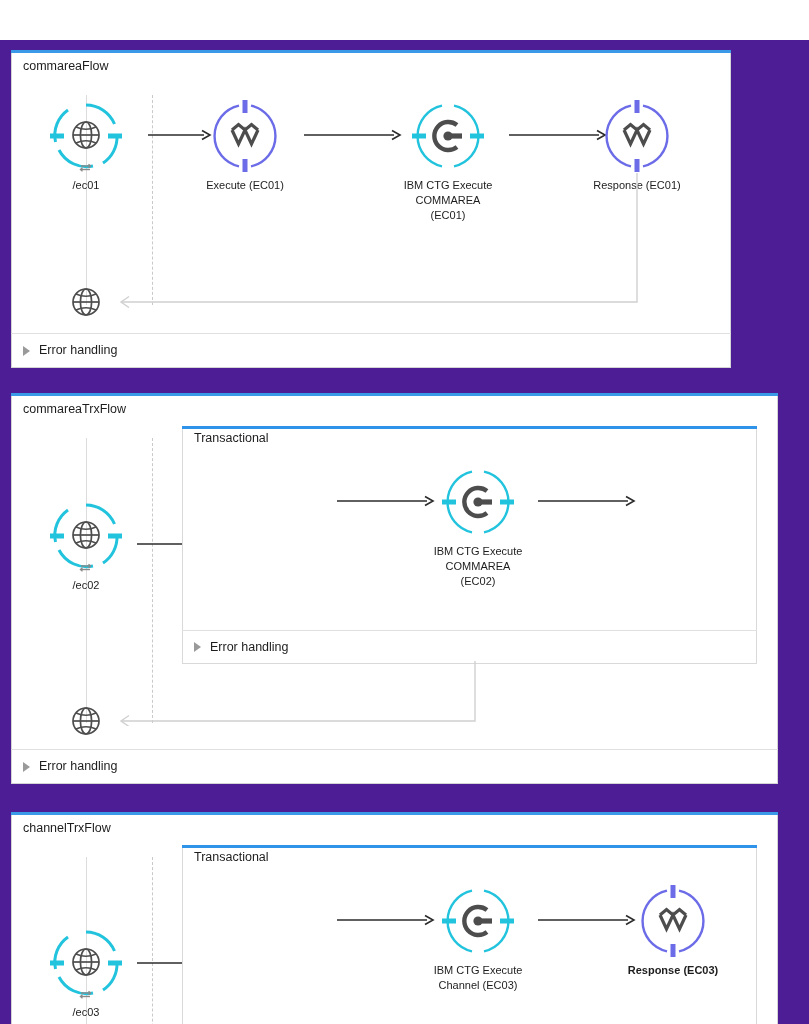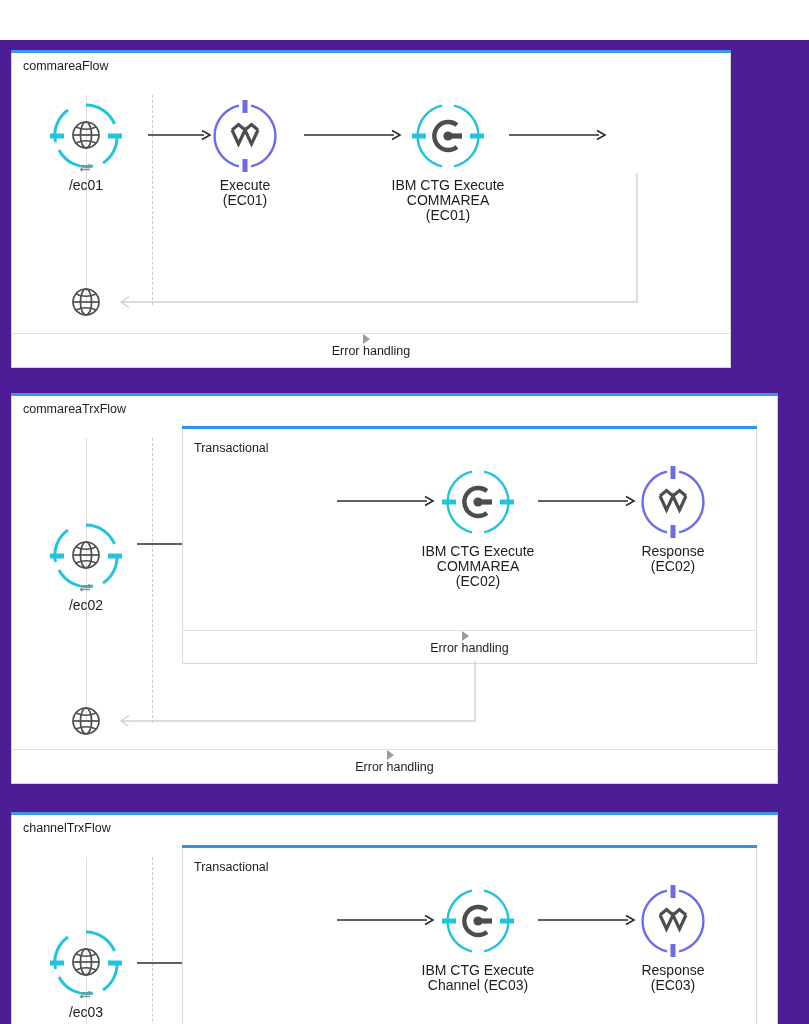--- a/index.html
+++ b/index.html
@@ -62,21 +62,21 @@
   .scope-box::before {
     content: "";
     position: absolute;
     left: -1px; right: -1px; top: -3px;
     height: 3px;
     background: #2f93ea;
   }
   .scope-title {
     position: absolute;
     left: 11px;
-    top: 12px;
+    top: 2px;
     font-size: 12.5px;
     line-height: 15px;
     color: #1d1d1d;
     white-space: nowrap;
   }
 
   
   .node {
     position: absolute;
     width: 96px;
@@ -86,21 +86,21 @@
   .node-circle {
     position: relative;
     width: 72px;
     height: 72px;
     margin: 0 auto;
   }
   .node-circle svg { display: block; }
 
   .node-label {
     margin-top: 6px;
-    font-size: 14px;
+    font-size: 11px;
     line-height: 15px;
     color: #1d1d1d;
     white-space: pre-line;
   }
   .node.wide { width: 150px; margin-left: -75px; }
 
   
   .mini-globe {
     position: absolute;
     width: 32px;
@@ -125,21 +125,21 @@
     border-left: 1px solid #dcdcdc;
   }
 
   
   .err-strip {
     position: absolute;
     border-top: 1px solid #e0e0e0;
     box-sizing: border-box;
     display: flex;
     align-items: center;
-    flex-direction: column;
+    padding-left: 12px;
   }
   .err-tri {
     width: 0; height: 0;
     border-left: 7px solid #9a9a9a;
     border-top: 5px solid transparent;
     border-bottom: 5px solid transparent;
     margin-right: 9px;
     flex: 0 0 auto;
   }
   .err-text {
@@ -239,20 +239,37 @@
       <div class="node-label">IBM CTG Execute
 COMMAREA
 (EC01)</div>
     </div>
 
     <svg class="conn" style="left:495px; top:74px;" width="105" height="16">
       <line x1="2" y1="8" x2="92" y2="8" stroke="#2b2b2b" stroke-width="1.6"></line>
       <path d="M 90 3.5 L 98 8 L 90 12.5" fill="none" stroke="#2b2b2b" stroke-width="1.6"></path>
     </svg>
 
+    <div class="node" style="left:625px; top:47px;">
+      <div class="node-circle">
+        <svg width="72" height="72" viewBox="0 0 72 72">
+          <g fill="none" stroke="#6c6ce8" stroke-width="2.4">
+            <path d="M 30 5.7 A 31 31 0 0 0 30 66.3"></path>
+            <path d="M 42 5.7 A 31 31 0 0 1 42 66.3"></path>
+          </g>
+          <rect x="33.5" y="0" width="5" height="13" fill="#6c6ce8"></rect>
+          <rect x="33.5" y="59" width="5" height="13" fill="#6c6ce8"></rect>
+          <g fill="none" stroke="#4d4d4d" stroke-width="3.2" stroke-linejoin="miter">
+            <path d="M 23 30 L 29.5 44 L 36 30 L 42.5 44 L 49 30"></path>
+            <path d="M 23 30 L 29.5 24.5 L 36 30 L 42.5 24.5 L 49 30"></path>
+          </g>
+        </svg>
+      </div>
+      <div class="node-label">Response (EC01)</div>
+    </div>
 
     <svg class="conn" style="left:88px; top:120px;" width="560" height="135">
       <path d="M 537 0 L 537 129 L 22 129" fill="none" stroke="#d0d0d0" stroke-width="1.4"></path>
       <path d="M 29 123.5 L 21 129 L 29 134.5" fill="none" stroke="#d0d0d0" stroke-width="1.4"></path>
     </svg>
 
     <div class="mini-globe" style="left:74px; top:249px;">
       <svg width="32" height="32" viewBox="0 0 32 32">
         <g stroke="#4d4d4d" fill="none" stroke-width="1.7">
           <circle cx="16" cy="16" r="13"></circle>
@@ -269,21 +286,21 @@
       <div class="err-text">Error handling</div>
     </div>
   </div>
 
   <div class="flow-panel" style="left:11px; top:356px; width:767px; height:388px;">
     <div class="panel-title">commareaTrxFlow</div>
 
     <div class="vsolid" style="left:74px; top:42px; height:285px;"></div>
     <div class="vguide" style="left:140px; top:42px; height:285px;"></div>
 
-    <div class="node" style="left:74px; top:124px;">
+    <div class="node" style="left:74px; top:104px;">
       <div class="node-circle">
         <svg width="72" height="72" viewBox="0 0 72 72">
           <g fill="none" stroke="#22c3dd" stroke-width="3" stroke-linecap="butt">
             <path d="M 36 5 A 31 31 0 0 1 64.5 24"></path>
             <path d="M 67 36 A 31 31 0 0 1 53 63"></path>
             <path d="M 43 66 A 31 31 0 0 1 9 50"></path>
             <path d="M 5.5 42 A 31 31 0 0 1 18 10"></path>
           </g>
           <rect x="0" y="33.5" width="14" height="5" fill="#22c3dd"></rect>
           <rect x="58" y="33.5" width="14" height="5" fill="#22c3dd"></rect>
@@ -336,37 +353,20 @@
         <div class="node-label">IBM CTG Execute
 COMMAREA
 (EC02)</div>
       </div>
 
       <svg class="conn" style="left:353px; top:64px;" width="105" height="16">
         <line x1="2" y1="8" x2="92" y2="8" stroke="#2b2b2b" stroke-width="1.6"></line>
         <path d="M 90 3.5 L 98 8 L 90 12.5" fill="none" stroke="#2b2b2b" stroke-width="1.6"></path>
       </svg>
 
-      <div class="node" style="left:490px; top:37px;">
-        <div class="node-circle">
-          <svg width="72" height="72" viewBox="0 0 72 72">
-            <g fill="none" stroke="#6c6ce8" stroke-width="2.4">
-              <path d="M 30 5.7 A 31 31 0 0 0 30 66.3"></path>
-              <path d="M 42 5.7 A 31 31 0 0 1 42 66.3"></path>
-            </g>
-            <rect x="33.5" y="0" width="5" height="13" fill="#6c6ce8"></rect>
-            <rect x="33.5" y="59" width="5" height="13" fill="#6c6ce8"></rect>
-            <g fill="none" stroke="#4d4d4d" stroke-width="3.2" stroke-linejoin="miter">
-              <path d="M 23 30 L 29.5 44 L 36 30 L 42.5 44 L 49 30"></path>
-              <path d="M 23 30 L 29.5 24.5 L 36 30 L 42.5 24.5 L 49 30"></path>
-            </g>
-          </svg>
-        </div>
-        <div class="node-label">Response (EC02)</div>
-      </div>
 
       <div class="err-strip" style="left:-1px; right:-1px; bottom:0; height:33px;">
         <div class="err-tri"></div>
         <div class="err-text">Error handling</div>
       </div>
     </div>
 
     <svg class="conn" style="left:88px; top:265px;" width="420" height="65">
       <path d="M 375 0 L 375 60 L 22 60" fill="none" stroke="#d0d0d0" stroke-width="1.4"></path>
       <path d="M 29 54.5 L 21 60 L 29 65.5" fill="none" stroke="#d0d0d0" stroke-width="1.4"></path>
@@ -455,21 +455,21 @@
         </div>
         <div class="node-label">IBM CTG Execute
 Channel (EC03)</div>
       </div>
 
       <svg class="conn" style="left:353px; top:64px;" width="105" height="16">
         <line x1="2" y1="8" x2="92" y2="8" stroke="#2b2b2b" stroke-width="1.6"></line>
         <path d="M 90 3.5 L 98 8 L 90 12.5" fill="none" stroke="#2b2b2b" stroke-width="1.6"></path>
       </svg>
 
-      <div class="node" style="left:490px; top:37px;">
+      <div class="node" style="left:490px; top:37px;font-weight:bold;">
         <div class="node-circle">
           <svg width="72" height="72" viewBox="0 0 72 72">
             <g fill="none" stroke="#6c6ce8" stroke-width="2.4">
               <path d="M 30 5.7 A 31 31 0 0 0 30 66.3"></path>
               <path d="M 42 5.7 A 31 31 0 0 1 42 66.3"></path>
             </g>
             <rect x="33.5" y="0" width="5" height="13" fill="#6c6ce8"></rect>
             <rect x="33.5" y="59" width="5" height="13" fill="#6c6ce8"></rect>
             <g fill="none" stroke="#4d4d4d" stroke-width="3.2" stroke-linejoin="miter">
               <path d="M 23 30 L 29.5 44 L 36 30 L 42.5 44 L 49 30"></path>

